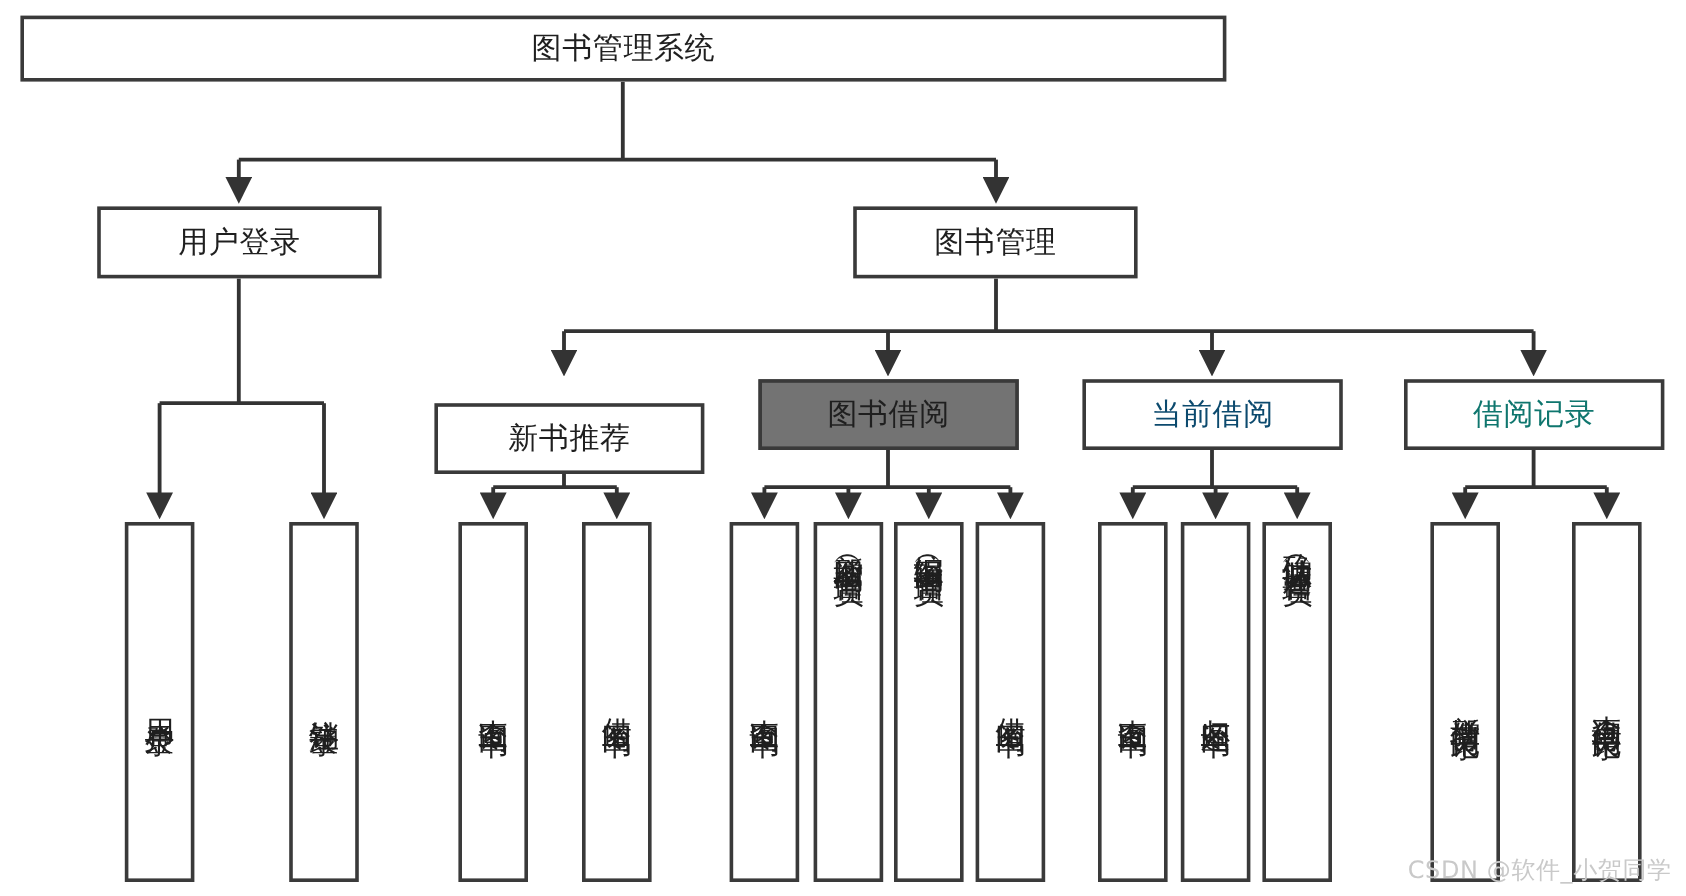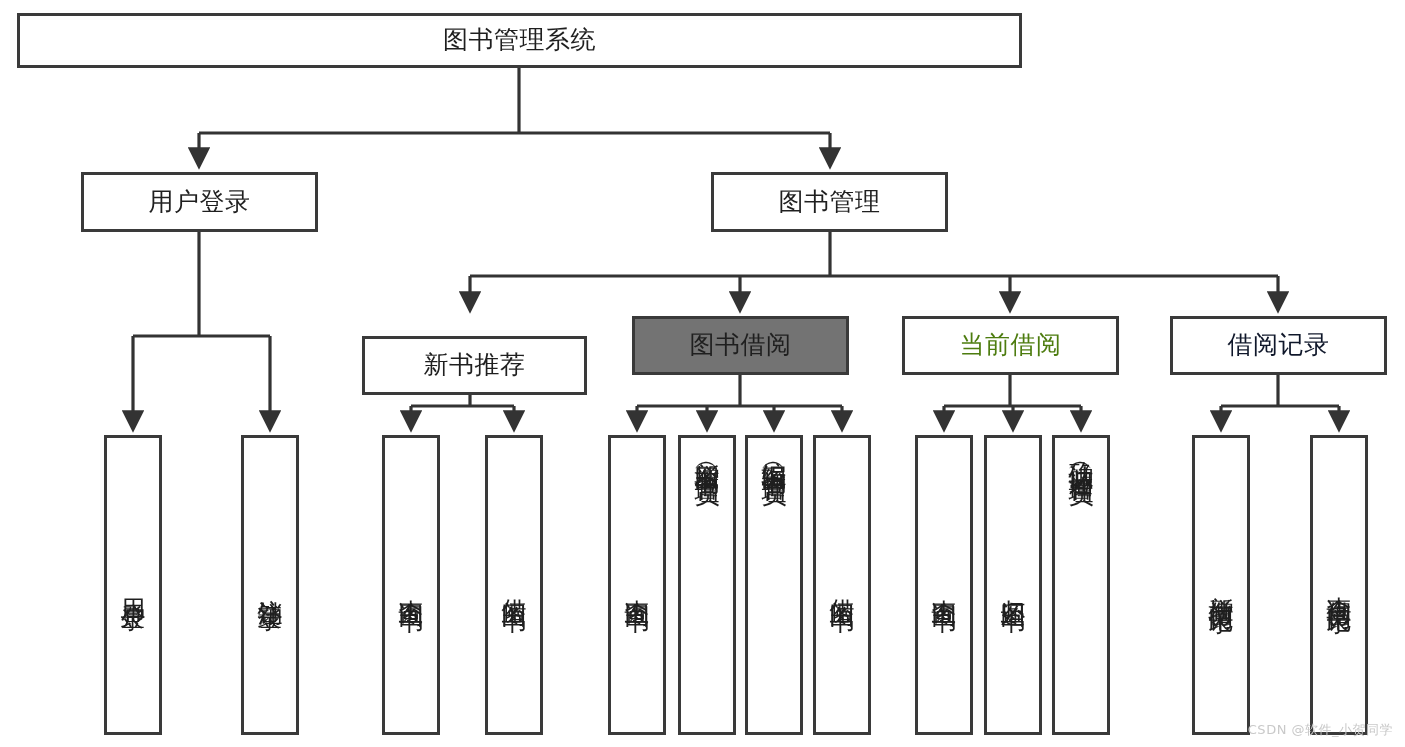--- a/index.html
+++ b/index.html
@@ -60,21 +60,21 @@
     white-space: nowrap;
   }
   .leaf-box.align-top .leaf-label {
     padding-top: 4px;
   }
   #watermark {
     position: absolute;
     right: 12px;
     bottom: 8px;
     color: #c9c9c9;
-    font-size: 13px;
+    font-size: 20px;
     letter-spacing: 0.5px;
     white-space: nowrap;
     user-select: none;
   }
 </style>
 </head>
 <body style="background: rgb(255, 255, 255);">
 
 <svg id="diagram" viewBox="0 0 1405 747" xmlns="http://www.w3.org/2000/svg">
   <defs>
@@ -137,24 +137,24 @@
   <span class="node-label" style="color: rgb(31, 31, 31);">图书管理</span>
 </div>
 
 <div class="node-box" style="left: 362px; top: 316px; width: 225px; height: 59px; border-color: rgb(58, 58, 58); background: rgb(255, 255, 255); margin-top: 20px;">
   <span class="node-label" style="color: rgb(31, 31, 31);">新书推荐</span>
 </div>
 <div class="node-box" style="left: 632px; top: 316px; width: 217px; height: 59px; border-color: rgb(58, 58, 58); background: #737373;">
   <span class="node-label" style="color: rgb(31, 31, 31);">图书借阅</span>
 </div>
 <div class="node-box" style="left: 902px; top: 316px; width: 217px; height: 59px; border-color: rgb(58, 58, 58); background: rgb(255, 255, 255);">
-  <span class="node-label" style="color: #4d7c0f;">当前借阅</span>
+  <span class="node-label" style="color: #0c4a6e;">当前借阅</span>
 </div>
 <div class="node-box" style="left: 1170px; top: 316px; width: 217px; height: 59px; border-color: rgb(58, 58, 58); background: rgb(255, 255, 255);">
-  <span class="node-label" style="color: #0f172a;">借阅记录</span>
+  <span class="node-label" style="color: #0f766e;">借阅记录</span>
 </div>
 
 <div class="leaf-box" style="left: 104px; top: 435px; width: 58px; height: 300px; border-color: rgb(58, 58, 58); background: rgb(255, 255, 255);">
   <span class="leaf-label" style="color: rgb(31, 31, 31);">用户登录</span>
 </div>
 <div class="leaf-box" style="left: 241px; top: 435px; width: 58px; height: 300px; border-color: rgb(58, 58, 58); background: rgb(255, 255, 255);">
   <span class="leaf-label" style="color: rgb(31, 31, 31);">注销登录</span>
 </div>
 <div class="leaf-box" style="left: 382px; top: 435px; width: 58px; height: 300px; border-color: rgb(58, 58, 58); background: rgb(255, 255, 255);">
   <span class="leaf-label" style="color: rgb(31, 31, 31);">查询图书</span>

